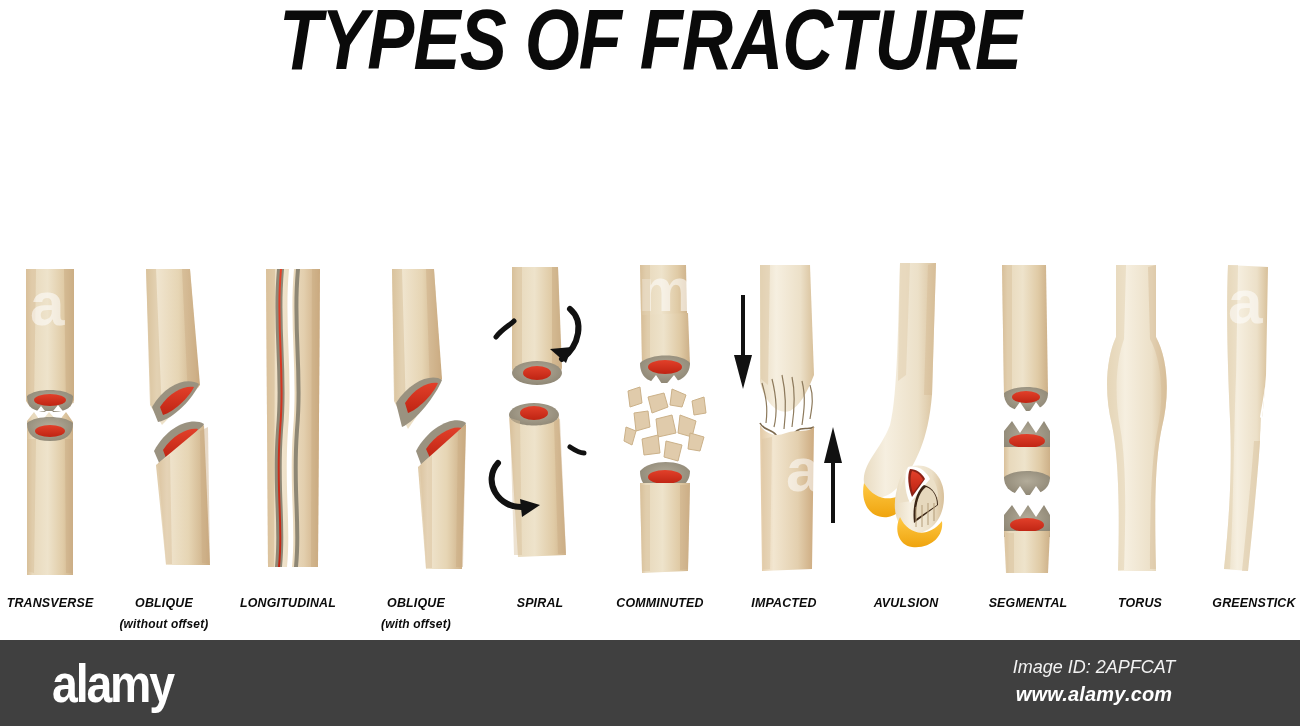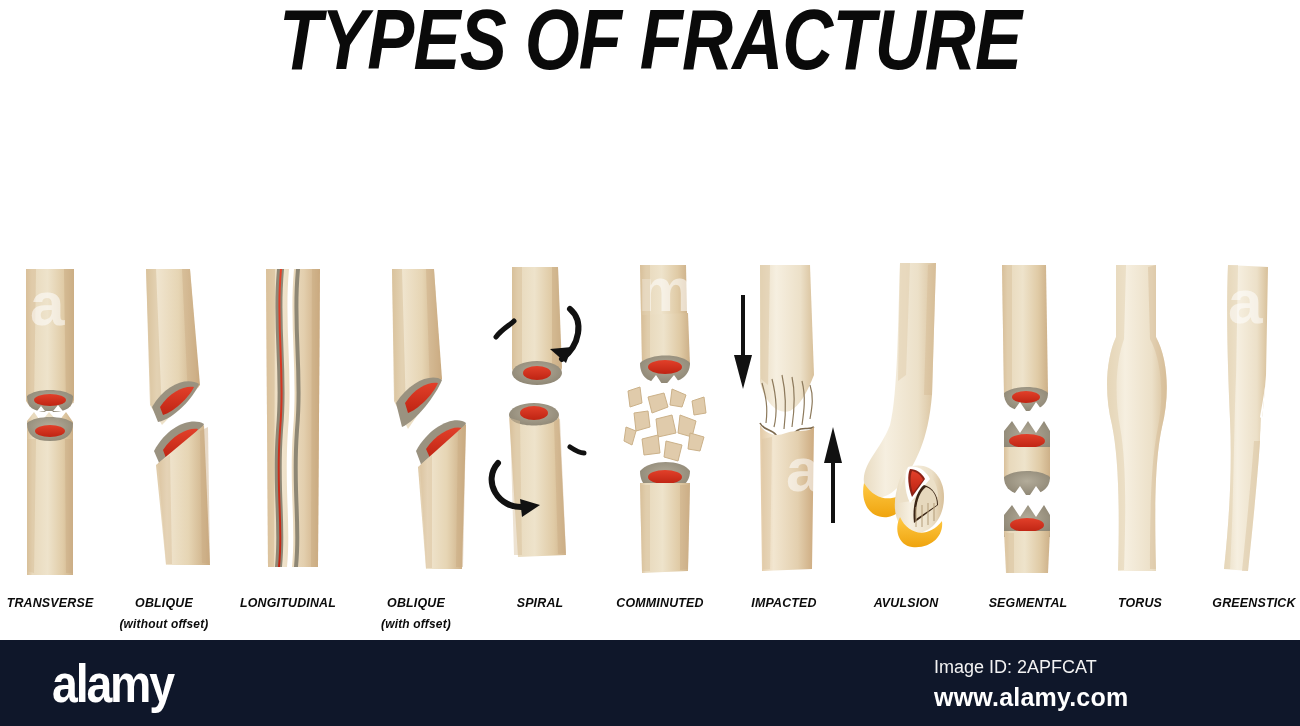--- a/index.html
+++ b/index.html
@@ -61,49 +61,51 @@
     white-space:nowrap;
     line-height:1.6;
   }
   .label .sub{display:block;font-size:13px;}
 
   
   .footer{
     position:absolute;
     left:0;top:640px;
     width:1300px;height:86px;
-    background:#0f172a;
+    background:#404040;
   }
   .alamy-logo{
     position:absolute;
     left:52px;top:16px;
     font-family:"Liberation Sans", sans-serif;
     font-weight:bold;
     font-size:54px;
     letter-spacing:-2.5px;
     color:#ffffff;
     transform:scaleX(0.86);
     transform-origin:0 0;
     line-height:1;
   }
   .footer-right{
     position:absolute;
     right:46px;top:14px;
+    text-align:center;
     width:320px;
+    font-style:italic;
   }
   .img-id{
     font-family:"Liberation Sans", sans-serif;
     font-size:18px;
     color:#f2f2f2;
     line-height:1.5;
   }
   .www{
     font-family:"Liberation Sans", sans-serif;
     font-weight:bold;
-    font-size:25px;
+    font-size:20px;
     color:#ffffff;
     line-height:1.35;
     letter-spacing:0.2px;
   }
   .wm{
     fill:#ffffff;
     opacity:.55;
     font-family:"Liberation Sans", sans-serif;
     font-weight:bold;
     font-size:62px;

